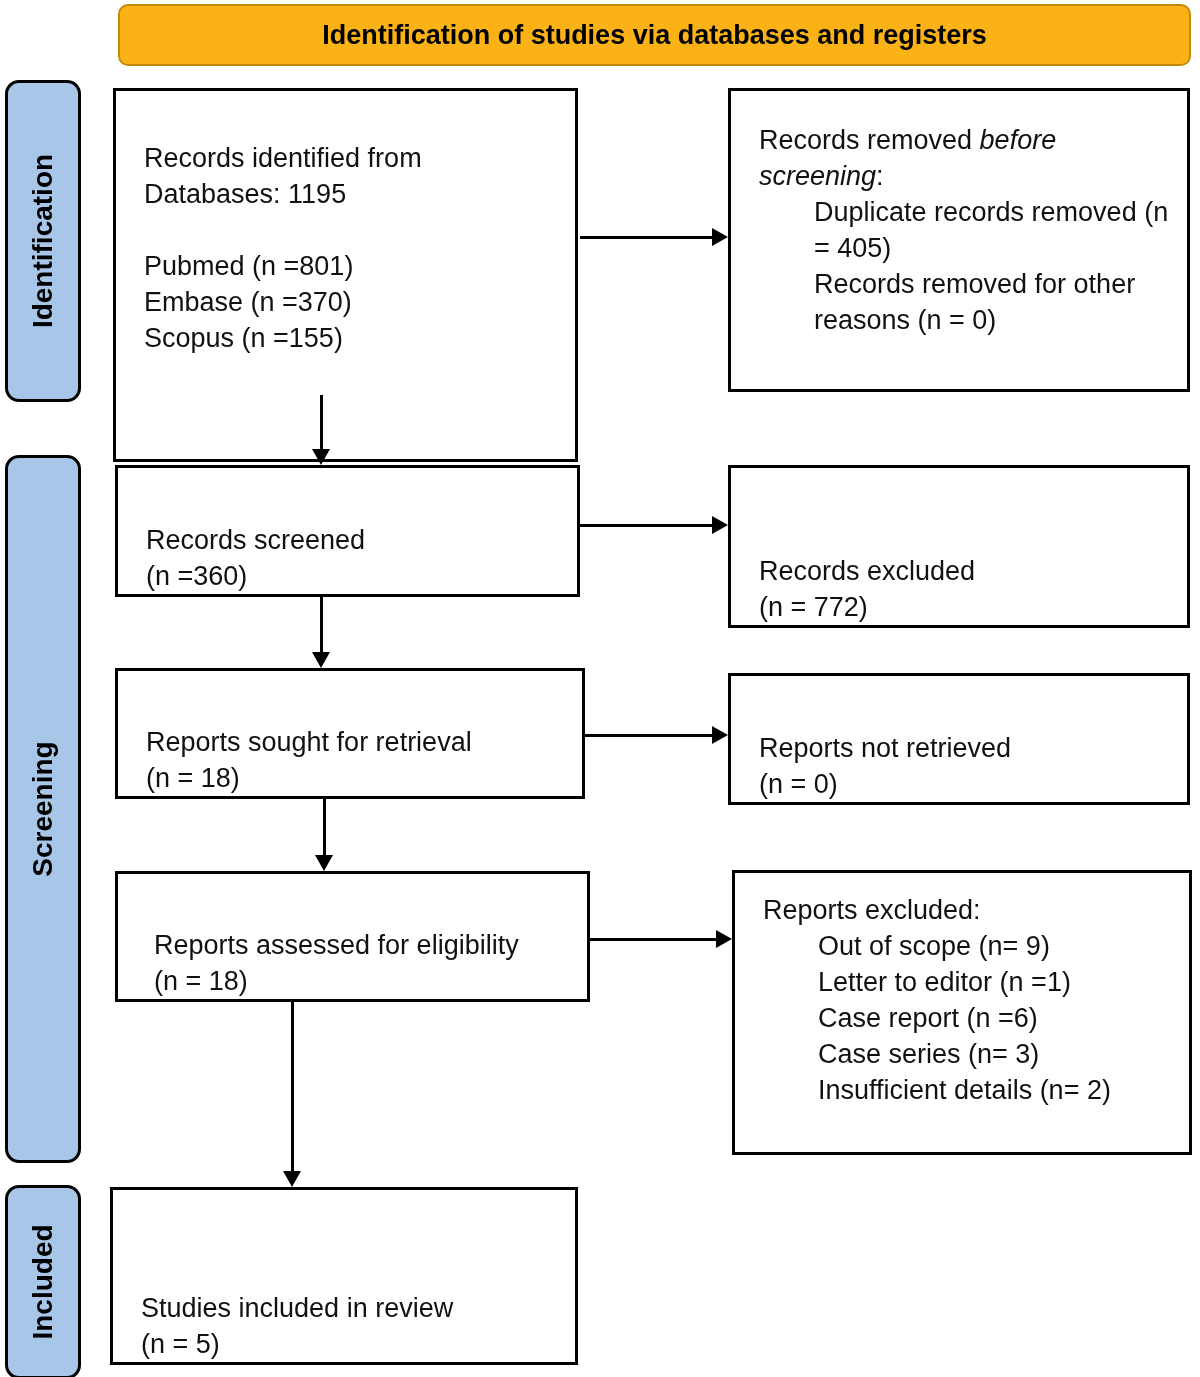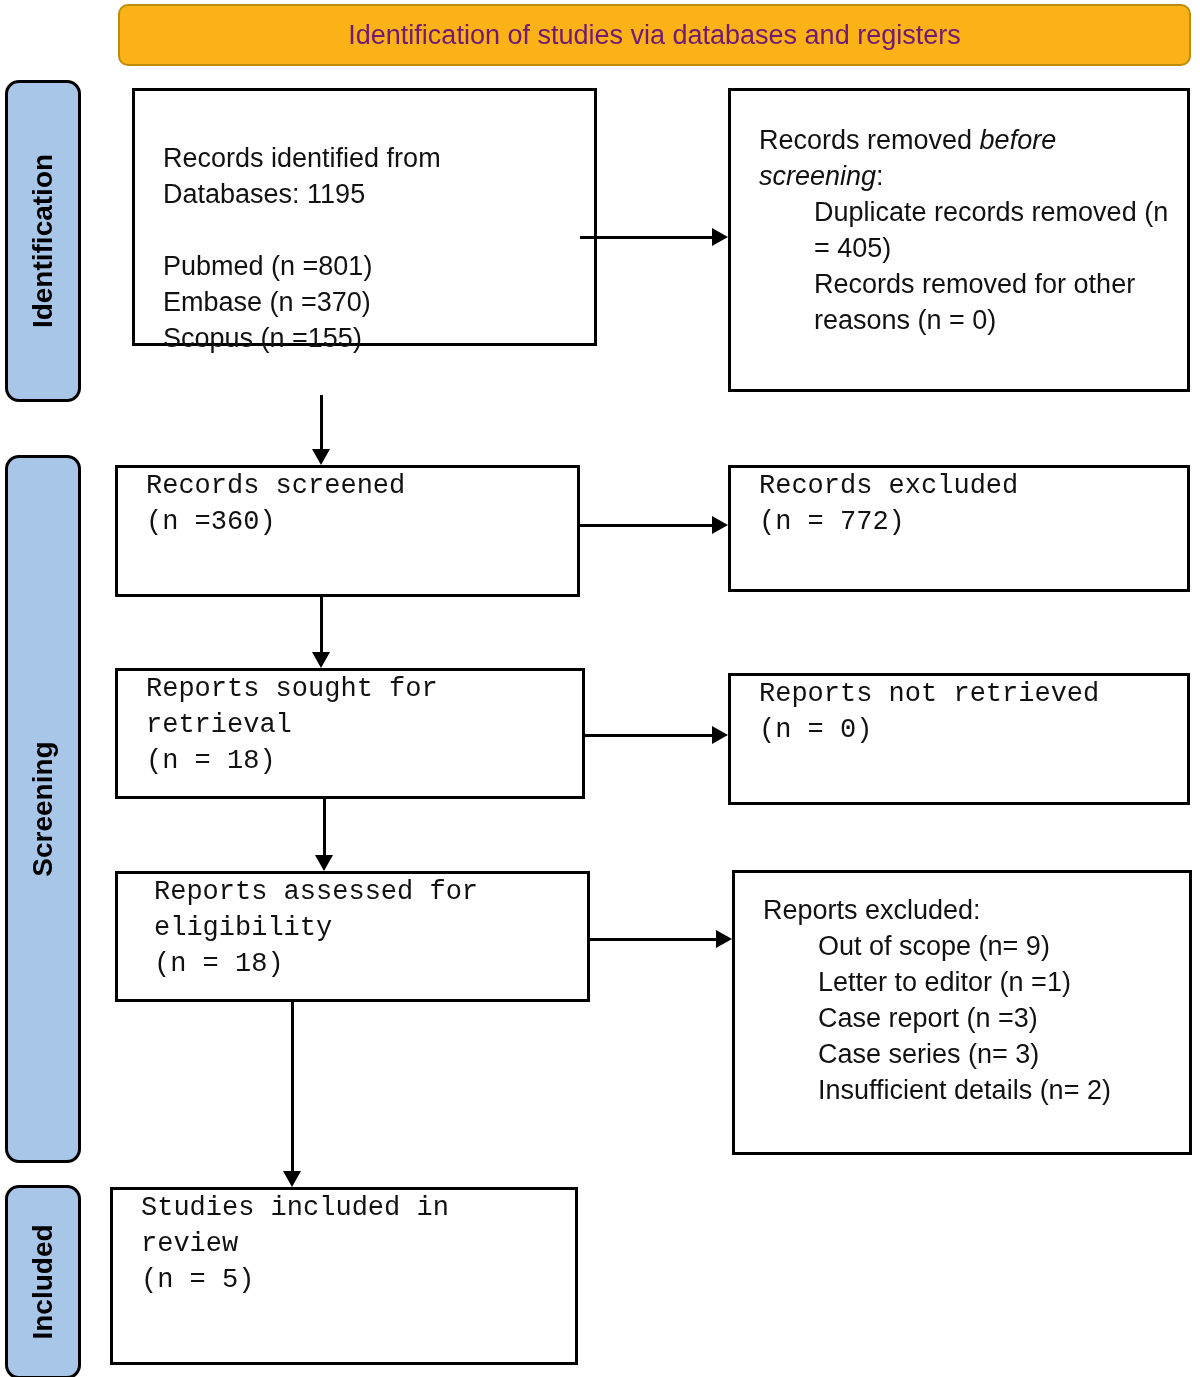--- a/index.html
+++ b/index.html
@@ -2,43 +2,43 @@
 <html><head>
 <meta charset="utf-8">
 <style>
   html,body{margin:0;padding:0;background:#ffffff;}
   body{font-family:"Liberation Sans", sans-serif; color:#111;}
   .canvas{position:relative;width:1200px;height:1377px;background:#fff;overflow:hidden;}
 
   .banner{position:absolute;left:118px;top:4px;width:1069px;height:58px;
     background:#FAB216;border:2px solid #BE8C0A;border-radius:10px;
     display:flex;align-items:center;justify-content:center;}
-  .banner .t{font-size:27px;font-weight:normal;color:#701a75;}
+  .banner .t{font-size:27px;font-weight:bold;color:#000000;}
 
   .stage{position:absolute;left:5px;width:70px;background:#A8C6E8;
     border:3px solid #000;border-radius:14px;
     display:flex;align-items:center;justify-content:center;}
   .stage .t{transform:rotate(-90deg);white-space:nowrap;
     font-size:28px;font-weight:bold;color:#000;}
   .stage.identification{top:80px;height:316px;}
   .stage.screening{top:455px;height:702px;}
   .stage.included{top:1185px;height:188px;}
 
   .box{position:absolute;background:#fff;border:3px solid #000;
     font-size:27px;line-height:36px;box-sizing:border-box;}
   .box .pad{padding:0 18px 0 28px;}
-  .two-line{display:flex;flex-direction:column;justify-content:flex-start;font-family:Liberation Mono, monospace;}
+  .two-line{display:flex;flex-direction:column;justify-content:flex-end;}
 
-  .b1{left:132px;top:88px;width:465px;height:258px;}
+  .b1{left:113px;top:88px;width:465px;height:374px;}
   .b1 .pad{padding-top:49px;}
   .rb1{left:728px;top:88px;width:462px;height:304px;}
   .rb1 .pad{padding-top:31px;}
   .rb1 .title{max-width:345px;}
   .b2{left:115px;top:465px;width:465px;height:132px;}
-  .rb2{left:728px;top:465px;width:462px;height:127px;}
+  .rb2{left:728px;top:465px;width:462px;height:163px;}
   .b3{left:115px;top:668px;width:470px;height:131px;}
   .rb3{left:728px;top:673px;width:462px;height:132px;}
   .b4{left:115px;top:871px;width:475px;height:131px;padding-left:8px;}
   .rb4{left:732px;top:870px;width:460px;height:285px;}
   .rb4 .pad{padding-top:19px;}
   .b5{left:110px;top:1187px;width:468px;height:178px;}
 
   .indent{margin-left:55px;}
   .spacer{height:36px;}
   .it{font-style:italic;}
@@ -132,21 +132,21 @@
       <div>Reports assessed for eligibility</div>
       <div>(n = 18)</div>
     </div>
   </div>
 
   <div class="box rb4">
     <div class="pad">
       <div>Reports excluded:</div>
       <div class="indent">Out of scope (n= 9)</div>
       <div class="indent">Letter to editor (n =1)</div>
-      <div class="indent">Case report (n =3)</div>
+      <div class="indent">Case report (n =6)</div>
       <div class="indent">Case series (n= 3)</div>
       <div class="indent">Insufficient details (n= 2)</div>
     </div>
   </div>
 
   <div class="box b5 two-line">
     <div class="pad">
       <div>Studies included in review</div>
       <div>(n = 5)</div>
     </div>

